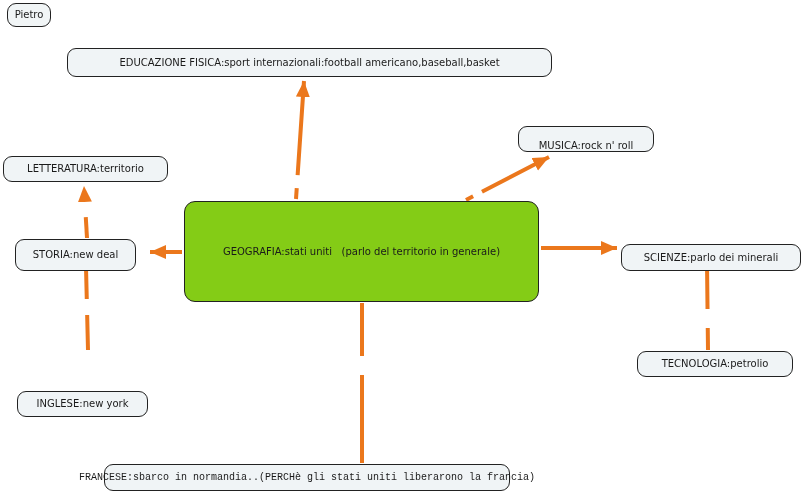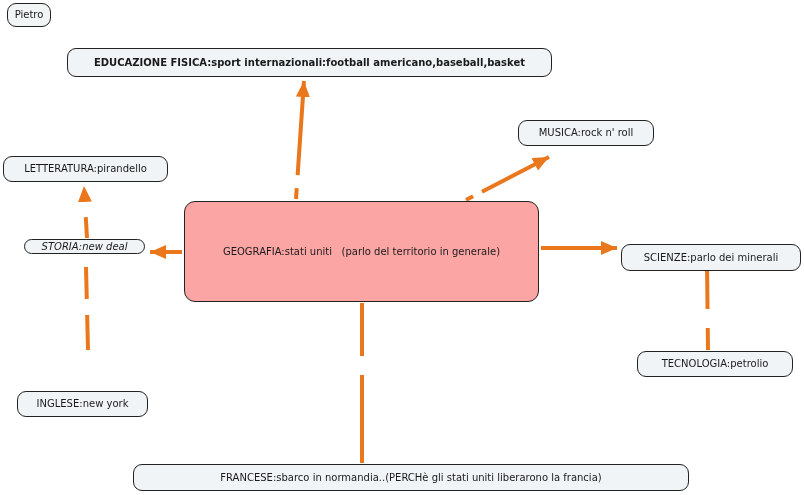--- a/index.html
+++ b/index.html
@@ -33,21 +33,21 @@
     line-height: 1;
     display: flex;
     align-items: center;
     justify-content: center;
     white-space: pre;
     background: #f0f4f6;
     cursor: default;
   }
   .node.central {
     border-radius: 11px;
-    background: #fca5a5;
+    background: #84cc16;
   }
   .node.plain {
     background: #f1f5f6;
   }
 </style>
 </head>
 <body>
 
 <div id="canvas" style="width: 804px; height: 495px; background: rgb(255, 255, 255);">
   <svg id="connector-layer" viewBox="0 0 804 495" xmlns="http://www.w3.org/2000/svg">
@@ -62,23 +62,23 @@
         <line x1="182" y1="252" x2="150" y2="252" stroke="#EB771C" stroke-width="4" marker-end="url(#arrowhead)"></line>
         <line x1="541" y1="248" x2="617" y2="248" stroke="#EB771C" stroke-width="4" marker-end="url(#arrowhead)"></line>
         <line x1="87" y1="238" x2="84" y2="186" stroke="#EB771C" stroke-width="4" stroke-dasharray="21 60" marker-end="url(#arrowhead)"></line>
         <line x1="88" y1="350" x2="86" y2="267" stroke="#EB771C" stroke-width="4" stroke-dasharray="35 16"></line>
         <line x1="707" y1="263" x2="708" y2="350" stroke="#EB771C" stroke-width="4" stroke-dasharray="46 19 999"></line>
         <line x1="362" y1="303" x2="362" y2="463" stroke="#EB771C" stroke-width="4" stroke-dasharray="53 19 999"></line>
       </g>
   </svg>
   <div id="nodes-layer">
       <div class="node plain" style="left: 7px; top: 3px; width: 44px; height: 24px;"><span>Pietro</span></div>
-      <div class="node satellite" style="left: 67px; top: 48px; width: 485px; height: 29px; font-weight: bold;"><span>EDUCAZIONE FISICA:sport internazionali:football americano,baseball,basket</span></div>
-      <div class="node satellite" style="left: 518px; top: 120px; width: 136px; height: 26px;"><span>MUSICA:rock n' roll</span></div>
-      <div class="node satellite" style="left: 3px; top: 156px; width: 165px; height: 26px;"><span>LETTERATURA:pirandello</span></div>
+      <div class="node satellite" style="left: 67px; top: 48px; width: 485px; height: 29px;"><span>EDUCAZIONE FISICA:sport internazionali:football americano,baseball,basket</span></div>
+      <div class="node satellite" style="left: 518px; top: 126px; width: 136px; height: 26px; align-items: flex-end;"><span>MUSICA:rock n' roll</span></div>
+      <div class="node satellite" style="left: 3px; top: 156px; width: 165px; height: 26px;"><span>LETTERATURA:territorio</span></div>
       <div class="node central" style="left: 184px; top: 201px; width: 355px; height: 101px;"><span>GEOGRAFIA:stati uniti   (parlo del territorio in generale)</span></div>
-      <div class="node satellite" style="left: 24px; top: 239px; width: 121px; height: 15px; font-style: italic;"><span>STORIA:new deal</span></div>
+      <div class="node satellite" style="left: 15px; top: 239px; width: 121px; height: 32px;"><span>STORIA:new deal</span></div>
       <div class="node satellite" style="left: 621px; top: 235px; width: 180px; height: 27px; margin-top: 9px;"><span>SCIENZE:parlo dei minerali</span></div>
       <div class="node satellite" style="left: 17px; top: 351px; width: 131px; height: 26px; margin-top: 40px;"><span>INGLESE:new york</span></div>
       <div class="node satellite" style="left: 637px; top: 351px; width: 156px; height: 26px;"><span>TECNOLOGIA:petrolio</span></div>
-      <div class="node satellite" style="left: 133px; top: 464px; width: 556px; height: 27px;"><span>FRANCESE:sbarco in normandia..(PERCHè gli stati uniti liberarono la francia)</span></div>
+      <div class="node satellite" style="left: 104px; top: 464px; width: 406px; height: 27px; font-family: Liberation Mono, monospace;"><span>FRANCESE:sbarco in normandia..(PERCHè gli stati uniti liberarono la francia)</span></div>
     </div>
 </div>
 
 </body></html>

